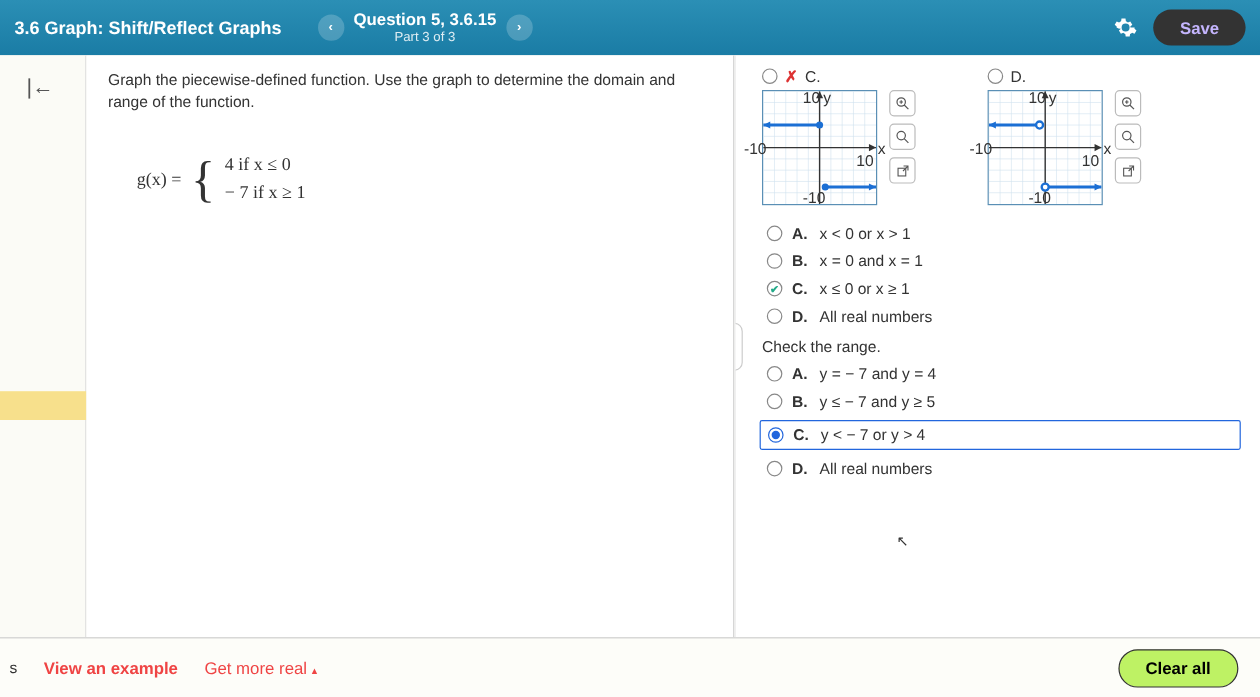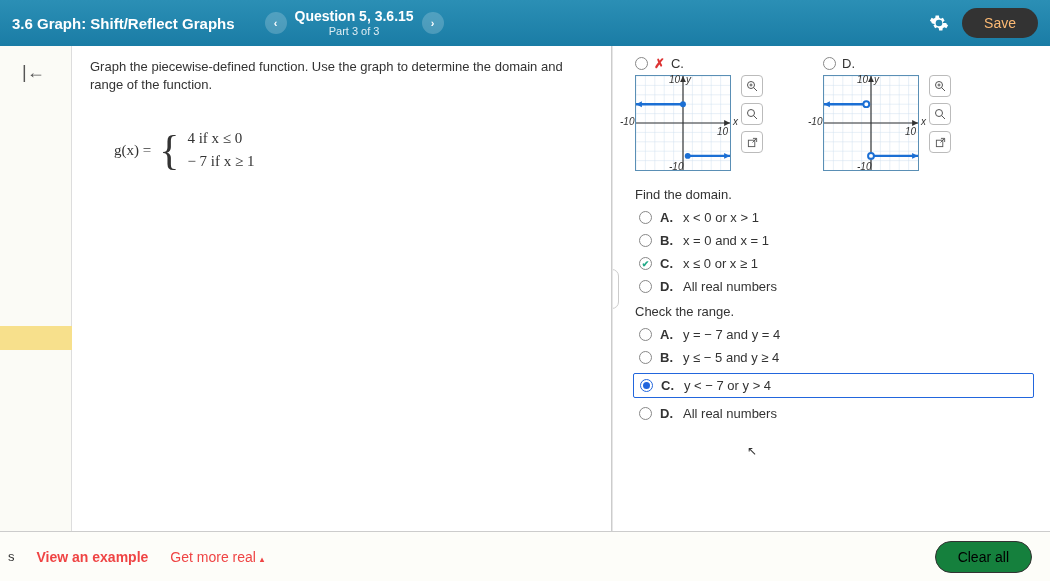--- a/index.html
+++ b/index.html
@@ -9,21 +9,21 @@
   .header .nav { display:flex; align-items:center; gap:8px;}
   .navbtn { width:22px; height:22px; border-radius:50%; background:rgba(255,255,255,0.2); display:flex; align-items:center; justify-content:center; font-size:11px; cursor:pointer; color:#fff; font-weight:bold;}
   .qinfo { text-align:center; line-height:1.2;}
   .qinfo .q-title {font-weight:bold; font-size:14px;}
   .qinfo .q-part {font-size:11px; opacity:0.85;}
   .spacer { flex:1; }
   .hw-score { font-size:12px; line-height:1.3;}
   .hw-score .row { display:flex; align-items:center; gap:6px;}
   .ring { width:12px; height:12px; border:2px solid #fff; border-radius:50%; display:inline-block;}
   .gear { width:26px; height:26px; display:flex; align-items:center; justify-content:center; cursor:pointer;}
-  .save-btn { background:#333; color:#fdba74; border-radius:18px; padding:7px 22px; font-size:14px; font-weight:normal; cursor:pointer; border:none;}
+  .save-btn { background:#333; color:#c4b5fd; border-radius:18px; padding:7px 22px; font-size:14px; font-weight:bold; cursor:pointer; border:none;}
   .content { flex:1; display:flex; overflow:hidden;}
   .left-gutter { width:72px; background:#fbfbf6; border-right:1px solid #ddd; position:relative;}
   .left-gutter .yellow-tab { position:absolute; left:0; top:280px; width:72px; height:24px; background:#f7e08c;}
   .left-content { width:540px; background:#fff; padding:12px 18px; border-right:1px solid #ccc; position:relative;}
   .back-icon { position:absolute; left:-50px; top:16px; font-size:18px; cursor:pointer; color:#555;}
   .prompt { font-size:13px; color:#333; line-height:1.4; margin-bottom:32px;}
   .func-def { display:flex; align-items:center; gap:8px; margin-left:24px; font-family: 'Times New Roman', serif; font-size:15px;}
   .brace { font-size:42px; font-weight:100;}
   .cases { display:flex; flex-direction:column; gap:6px;}
   .right-content { flex:1; background:#fff; padding:10px 16px 10px 22px; overflow:auto; border-left:1px solid #e6e6e6;}
@@ -40,25 +40,25 @@
   .radio { width:13px; height:13px; border:1.5px solid #888; border-radius:50%; flex:0 0 auto; display:flex; align-items:center; justify-content:center;}
   .radio.checked { border-color:#2266dd;}
   .radio.checked::after { content:""; width:7px; height:7px; background:#2266dd; border-radius:50%;}
   .radio.correct::after { content:"✔"; font-size:9px; color:#2a8; font-weight:bold;}
   .choice-label { font-weight:bold; margin-right:2px;}
   .selected-box { border:1.5px solid #2266dd; padding:4px 6px; margin-left:-6px; border-radius:2px;}
   .wrong-x { color:#d33; font-weight:bold; font-size:13px;}
   .footer { height:50px; border-top:1px solid #ccc; background:#fdfdf9; display:flex; align-items:center; padding:0 18px; gap:22px;}
   .footer .link { color:#ef4444; font-size:14px; cursor:pointer;}
   .footer .spacer {flex:1;}
-  .clear-btn { border:1.5px solid #333; background:#15803d; border-radius:20px; padding:7px 22px; font-size:14px; cursor:pointer; font-weight:400;}
+  .clear-btn { border:1.5px solid #333; background:#bef264; border-radius:20px; padding:7px 22px; font-size:14px; cursor:pointer; font-weight:700;}
   .check-btn { background:#e53a2d; color:#fff; border:none; border-radius:20px; padding:8px 20px; font-size:14px; font-weight:bold; cursor:pointer;}
   .drag-handle { position:absolute; left:-8px; top:50%; transform:translateY(-50%); width:14px; height:40px; border:1px solid #ccc; background:#fff; border-radius:7px; display:flex; flex-direction:column; align-items:center; justify-content:center; gap:2px; cursor:ew-resize;}
   .drag-handle span{width:2px;height:2px;background:#999;border-radius:50%;}
-  .axis-label { position:absolute; font-size:10px; color:#333;font-style:italic;}
+  .axis-label { position:absolute; font-size:13px; color:#333;}
   .cursor-img { position:absolute; left:134px; top:398px; font-size:12px; pointer-events:none;}
 </style>
 </head>
 <body>
 
 <div class="header">
   <div class="title">3.6 Graph: Shift/Reflect Graphs</div>
   <div class="nav">
     <div class="navbtn">‹</div>
     <div class="qinfo">
@@ -245,21 +245,20 @@
                 <svg width="11" height="11" viewBox="0 0 24 24">
                   <rect x="3" y="7" width="14" height="14" fill="none" stroke="#555" stroke-width="2"></rect>
                   <path d="M13 3h8v8M21 3l-9 9" fill="none" stroke="#555" stroke-width="2"></path>
                 </svg>
               </div>
           </div>
         </div>
       </div>
     </div>
 
-    <div class="section-label">Find the domain.</div>
     <div class="choice-list">
       <div class="choice">
           <span class="radio"></span>
           <span class="choice-label">A.</span>
           <span>x &lt; 0 or x &gt; 1</span>
         </div>
       <div class="choice">
           <span class="radio"></span>
           <span class="choice-label">B.</span>
           <span>x = 0 and x = 1</span>
@@ -279,21 +278,21 @@
     <div class="section-label">Check the range.</div>
     <div class="choice-list">
       <div class="choice">
           <span class="radio"></span>
           <span class="choice-label">A.</span>
           <span>y = − 7 and y = 4</span>
         </div>
       <div class="choice">
           <span class="radio"></span>
           <span class="choice-label">B.</span>
-          <span>y ≤ − 5 and y ≥ 4</span>
+          <span>y ≤ − 7 and y ≥ 5</span>
         </div>
       <div class="choice selected-box">
           <span class="radio checked"></span>
           <span class="choice-label">C.</span>
           <span>y &lt; − 7 or y &gt; 4</span>
         </div>
       <div class="choice">
           <span class="radio"></span>
           <span class="choice-label">D.</span>
           <span>All real numbers</span>

